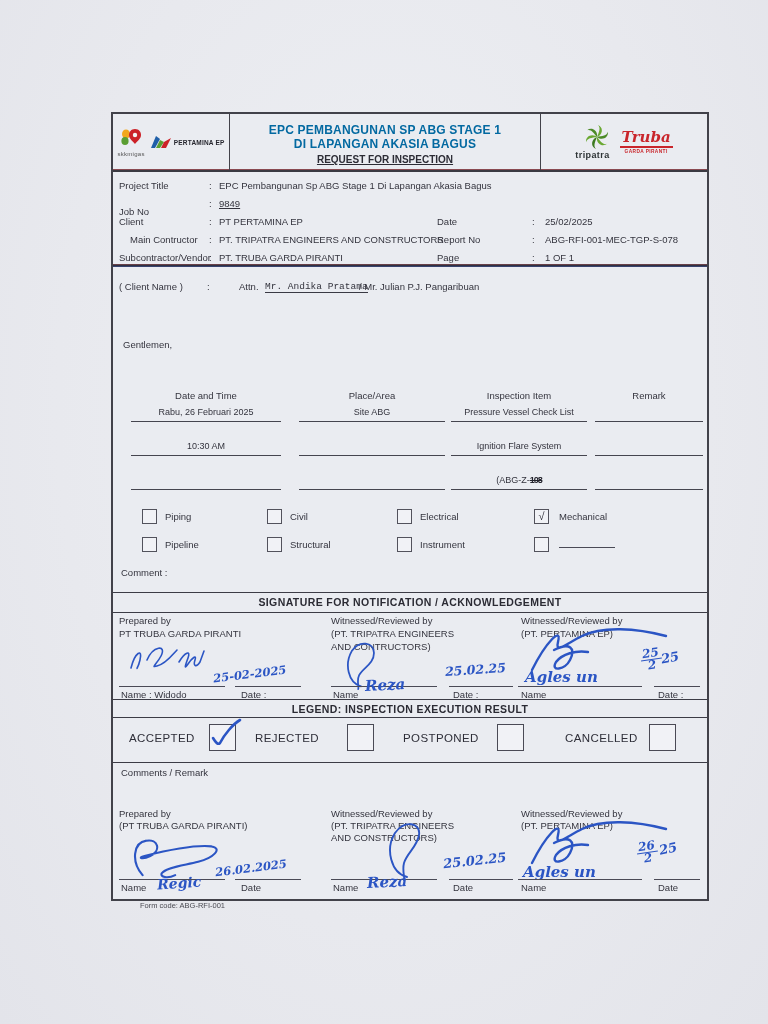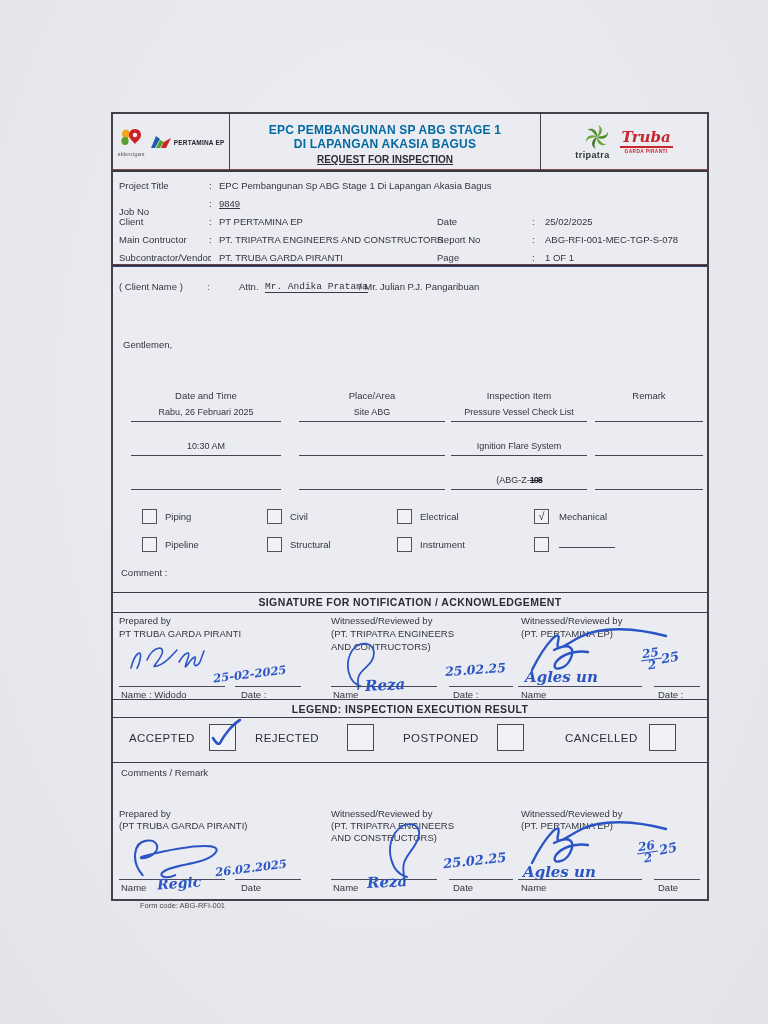--- a/index.html
+++ b/index.html
@@ -112,21 +112,21 @@
     <span class="abs t" style="left:106px;top:8px;">EPC Pembangunan Sp ABG Stage 1 Di Lapangan Akasia Bagus</span>
 
     <span class="abs t" style="left:6px;top:26px;margin-top:8px;">Job No</span>
     <span class="abs t" style="left:96px;top:26px;">:</span>
     <span class="abs t" style="left:106px;top:26px;text-decoration:underline;">9849</span>
 
     <span class="abs t" style="left:6px;top:44px;">Client</span>
     <span class="abs t" style="left:96px;top:44px;">:</span>
     <span class="abs t" style="left:106px;top:44px;">PT PERTAMINA EP</span>
 
-    <span class="abs t" style="left:6px;top:62px;">Main Contructor</span>
+    <span class="abs t" style="left:17px;top:62px;">Main Contructor</span>
     <span class="abs t" style="left:96px;top:62px;">:</span>
     <span class="abs t" style="left:106px;top:62px;">PT. TRIPATRA ENGINEERS AND CONSTRUCTORS</span>
 
     <span class="abs t" style="left:6px;top:80px;">Subcontractor/Vendor</span>
     <span class="abs t" style="left:96px;top:80px;">:</span>
     <span class="abs t" style="left:106px;top:80px;">PT. TRUBA GARDA PIRANTI</span>
 
     <span class="abs t" style="left:324px;top:44px;">Date</span>
     <span class="abs t" style="left:419px;top:44px;">:</span>
     <span class="abs t" style="left:432px;top:44px;">25/02/2025</span>

